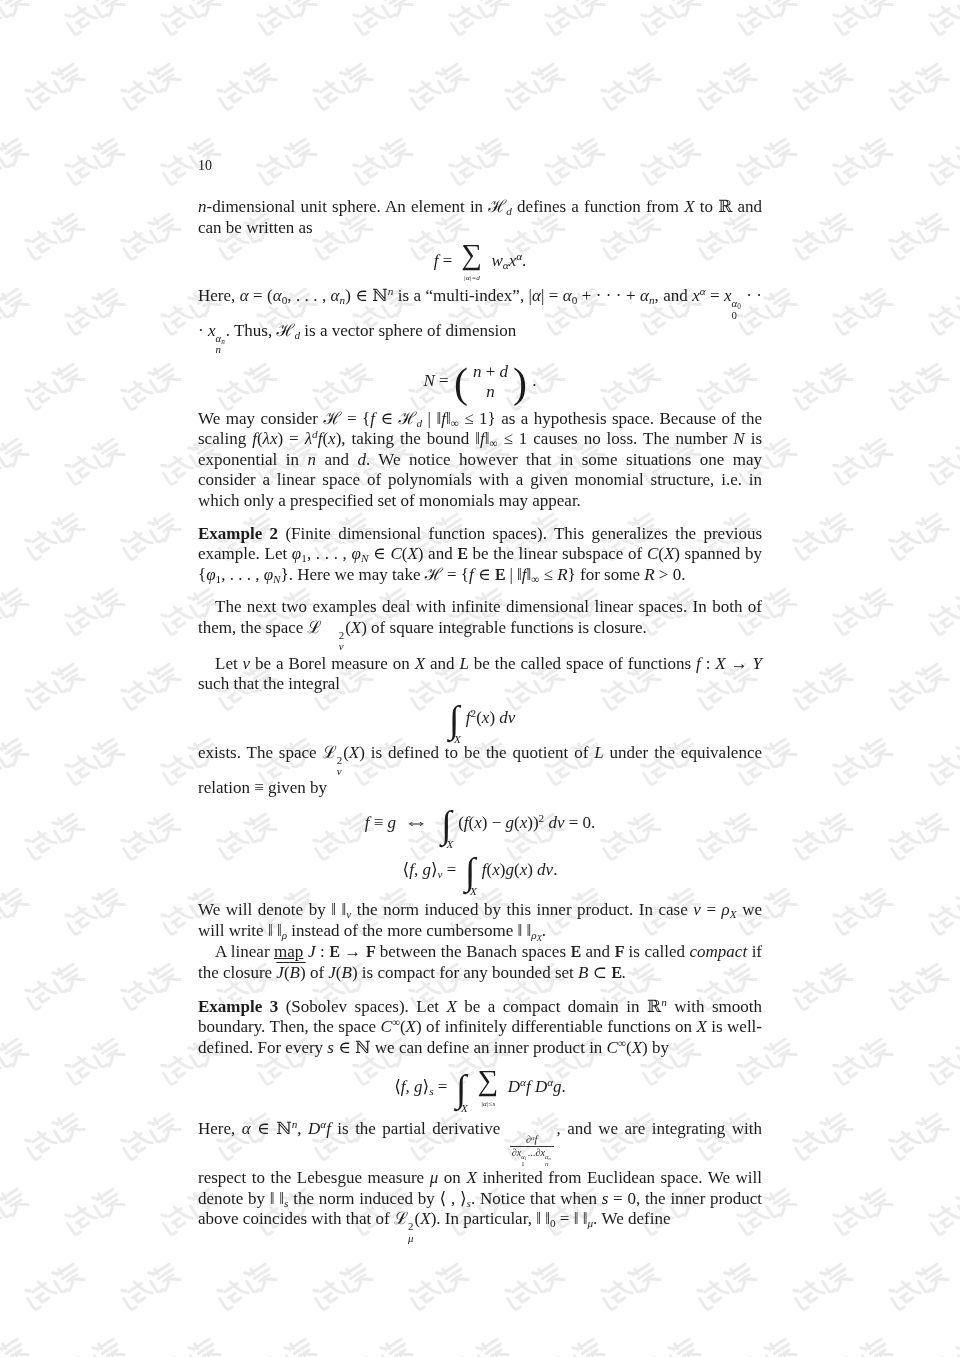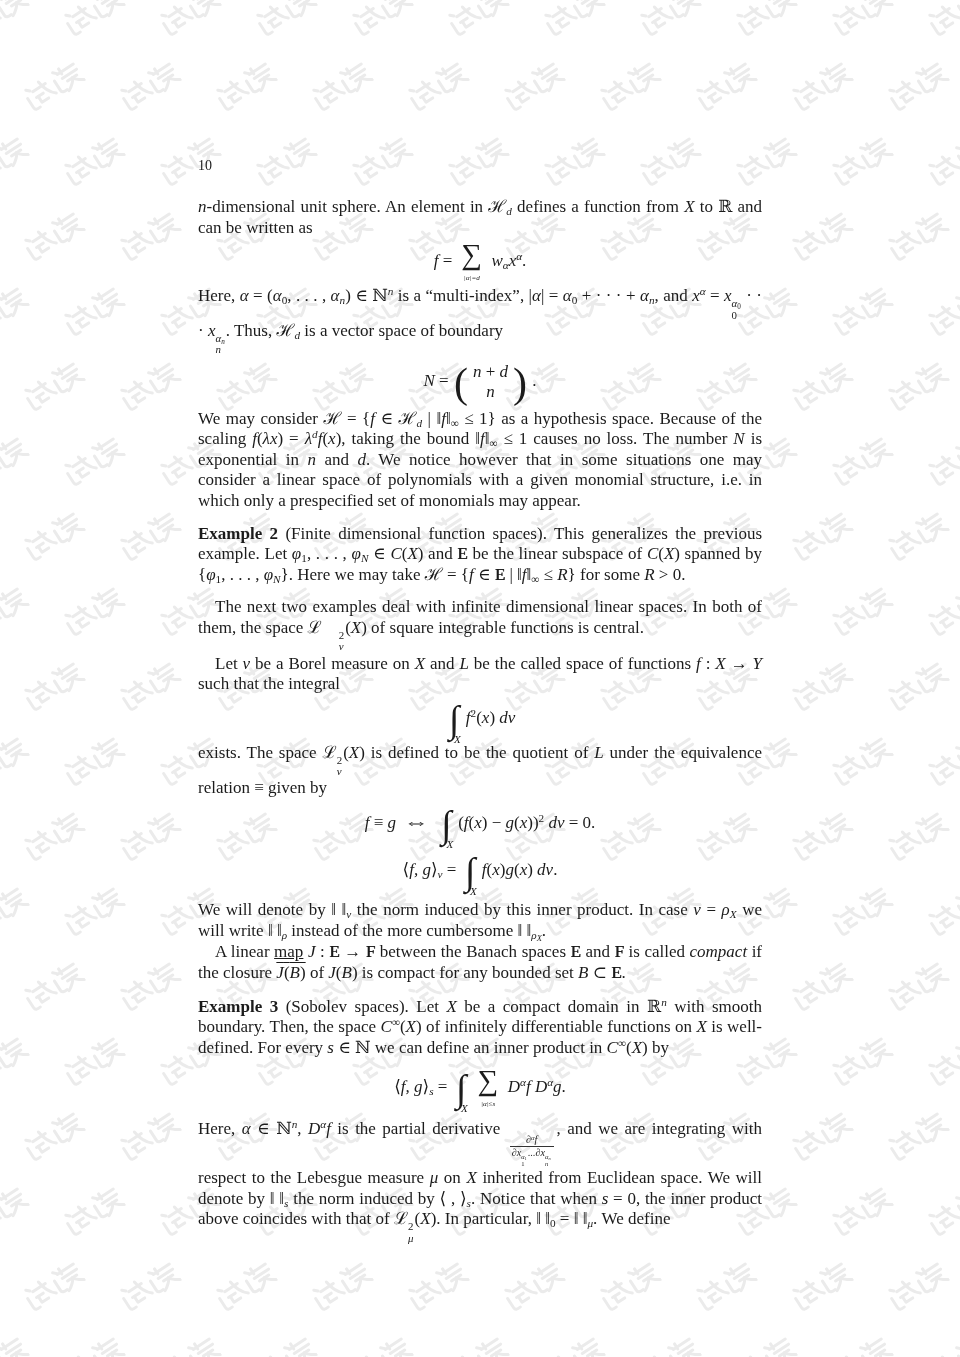--- a/index.html
+++ b/index.html
@@ -3658,31 +3658,31 @@
         <div class="dmath" style="margin-top: 2px;"><span class="i">f</span><span> = </span><span class="sum">
             <span class="sglyph">∑</span>
             <span class="sunder"><span class="sm i">|α|=d</span></span>
           </span><span> </span><span class="i">w</span><span class="sub i">α</span><span class="i">x</span><span class="sup i">α</span><span>.</span></div>
         <div class="para" style="margin-top: 2px;"><span>Here, </span><span class="i">α</span><span> = (</span><span class="i">α</span><span class="sub">0</span><span>, . . . , </span><span class="i">α</span><span class="sub i">n</span><span>) ∈ ℕ</span><span class="sup i">n</span><span> is a “multi-index”, |</span><span class="i">α</span><span>| = </span><span class="i">α</span><span class="sub">0</span><span> + · · · + </span><span class="i">α</span><span class="sub i">n</span><span>, and </span><span class="i">x</span><span class="sup i">α</span><span> = </span><span class="i">x</span><span class="stack">
             <span class="st"><span class="i">α</span><span class="sub">0</span></span>
             <span class="sb"><span>0</span></span>
           </span><span> · · · </span><span class="i">x</span><span class="stack">
             <span class="st"><span class="i">α</span><span class="sub i">n</span></span>
             <span class="sb"><span class="i">n</span></span>
-          </span><span>. Thus, </span><span>ℋ</span><span class="sub i">d</span><span> is a vector space of boundary</span></div>
+          </span><span>. Thus, </span><span>ℋ</span><span class="sub i">d</span><span> is a vector sphere of dimension</span></div>
         <div class="dmath" style="margin-top: 6px;"><span class="i">N</span><span> = </span><span class="bigp">(</span><span class="binom">
             <span class="bt"><span class="i">n</span><span> + </span><span class="i">d</span></span>
             <span class="bbot"><span class="i">n</span></span>
           </span><span class="bigp">)</span><span> .</span></div>
         <div class="para" style="margin-top: 6px;"><span>We may consider </span><span>ℋ</span><span> = {</span><span class="i">f</span><span> ∈ </span><span>ℋ</span><span class="sub i">d</span><span> | ‖</span><span class="i">f</span><span>‖</span><span class="sub">∞</span><span> ≤ 1} as a hypothesis space.  Because of the scaling </span><span class="i">f</span><span>(</span><span class="i">λx</span><span>) = </span><span class="i">λ</span><span class="sup i">d</span><span class="i">f</span><span>(</span><span class="i">x</span><span>), taking the bound ‖</span><span class="i">f</span><span>‖</span><span class="sub">∞</span><span> ≤ 1 causes no loss.  The number </span><span class="i">N</span><span> is exponential in </span><span class="i">n</span><span> and </span><span class="i">d</span><span>.  We notice however that in some situations one may consider a linear space of polynomials with a given monomial structure, i.e.  in which only a prespecified set of monomials may appear.</span></div>
         <div class="para" style="margin-top: 12px;"><span class="b">Example 2</span><span> (Finite dimensional function spaces). This  generalizes  the  previous example. Let </span><span class="i">φ</span><span class="sub">1</span><span>, . . . , </span><span class="i">φ</span><span class="sub i">N</span><span> ∈ </span><span class="cal">C</span><span>(</span><span class="i">X</span><span>) and </span><span class="bb">E</span><span> be the linear subspace of </span><span class="cal">C</span><span>(</span><span class="i">X</span><span>) spanned by {</span><span class="i">φ</span><span class="sub">1</span><span>, . . . , </span><span class="i">φ</span><span class="sub i">N</span><span>}. Here we may take </span><span>ℋ</span><span> = {</span><span class="i">f</span><span> ∈ </span><span class="bb">E</span><span> | ‖</span><span class="i">f</span><span>‖</span><span class="sub">∞</span><span> ≤ </span><span class="i">R</span><span>} for some </span><span class="i">R</span><span> &gt; 0.</span></div>
         <div class="para ind" style="margin-top: 12px;"><span>The next two examples deal with infinite dimensional linear spaces.  In both of them, the space </span><span>ℒ</span><span class="stack">
             <span class="st"><span>2</span></span>
             <span class="sb"><span class="i">ν</span></span>
-          </span><span>(</span><span class="i">X</span><span>) of square integrable functions is central.</span></div>
+          </span><span>(</span><span class="i">X</span><span>) of square integrable functions is closure.</span></div>
         <div class="para ind" style="margin-top: 1px;"><span>Let </span><span class="i">ν</span><span> be a Borel measure on </span><span class="i">X</span><span> and </span><span class="i">L</span><span> be the called space of functions </span><span class="i">f</span><span> : </span><span class="i">X</span><span> → </span><span class="i">Y</span><span> such that the integral</span></div>
         <div class="dmath" style="margin-top: 3px;"><span class="int"><span class="iglyph">∫</span><span class="ilim"><span class="i">X</span></span></span><span class="i">f</span><span class="sup">2</span><span>(</span><span class="i">x</span><span>) </span><span class="i">dν</span></div>
         <div class="para" style="margin-top: 3px;"><span>exists.  The space </span><span>ℒ</span><span class="stack">
             <span class="st"><span>2</span></span>
             <span class="sb"><span class="i">ν</span></span>
           </span><span>(</span><span class="i">X</span><span>) is defined to be the quotient of </span><span class="i">L</span><span> under the equivalence relation ≡ given by</span></div>
         <div class="dmath" style="margin-top: 5px;"><span class="i">f</span><span> ≡ </span><span class="i">g</span><span class="arrow">⇔</span><span class="int"><span class="iglyph">∫</span><span class="ilim"><span class="i">X</span></span></span><span>(</span><span class="i">f</span><span>(</span><span class="i">x</span><span>) − </span><span class="i">g</span><span>(</span><span class="i">x</span><span>))</span><span class="sup">2</span><span> </span><span class="i">dν</span><span> = 0.</span></div>
         <div class="dmath" style="margin-top: 5px;"><span>⟨</span><span class="i">f, g</span><span>⟩</span><span class="sub i">ν</span><span> = </span><span class="int"><span class="iglyph">∫</span><span class="ilim"><span class="i">X</span></span></span><span class="i">f</span><span>(</span><span class="i">x</span><span>)</span><span class="i">g</span><span>(</span><span class="i">x</span><span>) </span><span class="i">dν</span><span>.</span></div>
         <div class="para" style="margin-top: 8px;"><span>We will denote by ‖ ‖</span><span class="sub i">ν</span><span> the norm induced by this inner product.  In case </span><span class="i">ν</span><span> = </span><span class="i">ρ</span><span class="sub i">X</span><span> we will write ‖ ‖</span><span class="sub i">ρ</span><span> instead of the more cumbersome ‖ ‖</span><span class="sub i">ρ</span><span class="sub2 i">X</span><span>.</span></div>
         <div class="para ind" style="margin-top: 1px;"><span>A linear </span><span class="u">map</span><span> </span><span class="i">J</span><span> : </span><span class="bb">E</span><span> → </span><span class="bb">F</span><span> between the Banach spaces </span><span class="bb">E</span><span> and </span><span class="bb">F</span><span> is called </span><span class="i">compact</span><span> if the closure </span><span class="ov"><span class="i">J</span><span>(</span><span class="i">B</span><span>)</span></span><span> of </span><span class="i">J</span><span>(</span><span class="i">B</span><span>) is compact for any bounded set </span><span class="i">B</span><span> ⊂ </span><span class="bb">E</span><span>.</span></div>

